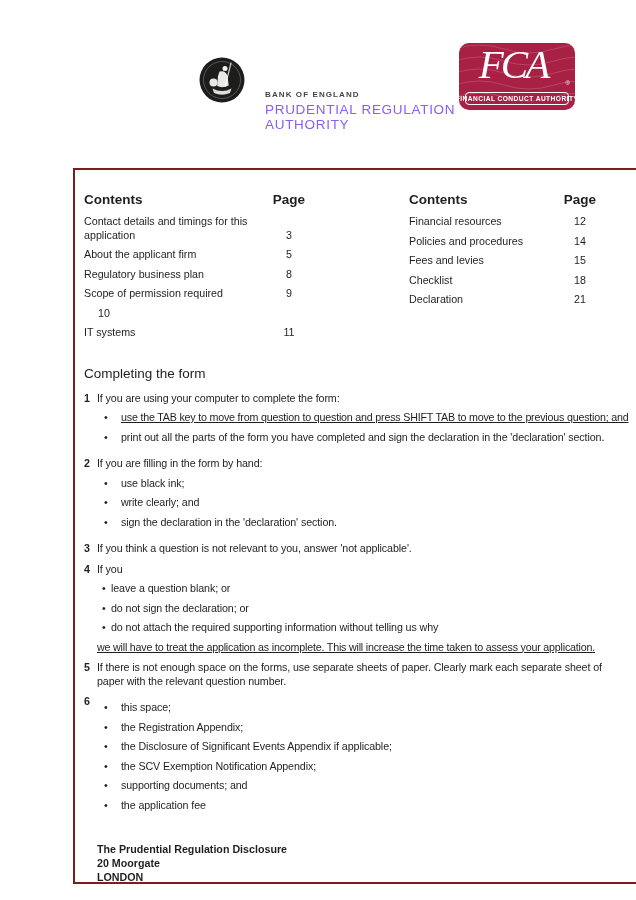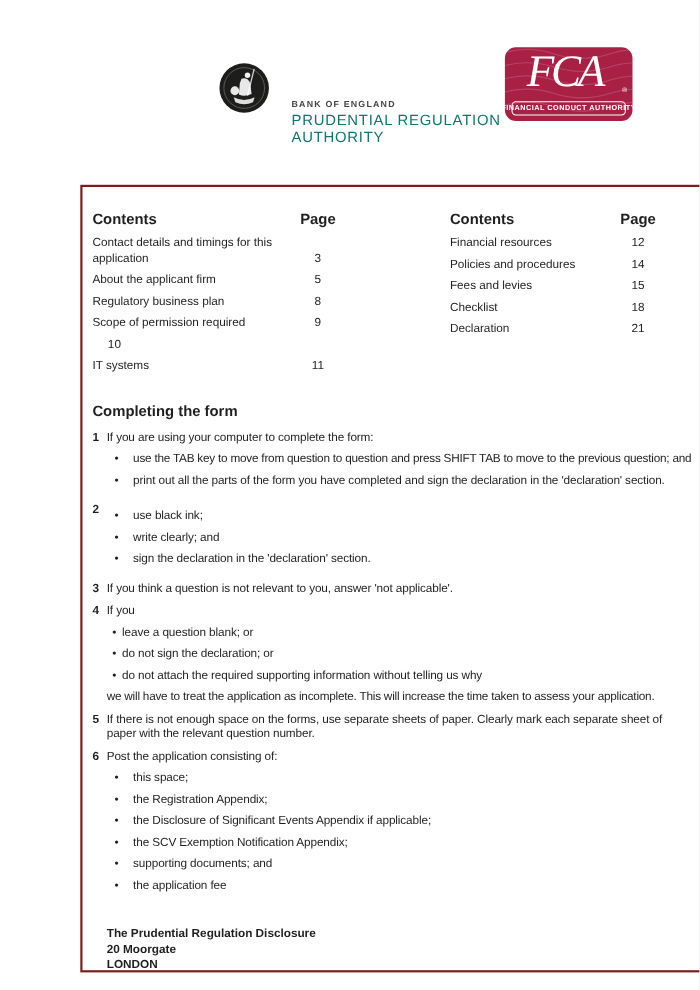--- a/index.html
+++ b/index.html
@@ -7,21 +7,21 @@
   .page {
     position:relative; width:636px; height:900px; background:#ffffff;
     margin:0 auto; font-family:"Liberation Sans", sans-serif; color:#1f1f1f;
     overflow:hidden;
   }
 
   
   .boe-emblem { position:absolute; left:199px; top:57px; width:46px; height:46px; }
   .boe-text { position:absolute; left:265px; top:58px; color:#3f3f3f;margin-top:32px; }
   .boe-line1 { font-size:8px; font-weight:bold; letter-spacing:1.1px; margin-bottom:3px; color:#444; }
-  .boe-line2, .boe-line3 { font-size:13.5px; letter-spacing:0.7px; line-height:15px; color:#0f766e; }
+  .boe-line2, .boe-line3 { font-size:13.5px; letter-spacing:0.7px; line-height:15px; color:#8b5cf6; }
 
   .fca-logo {
     position:absolute; left:459px; top:43px; width:116px; height:67px;
     background:#a92045; border-radius:10px; overflow:hidden;
   }
   .fca-waves { position:absolute; left:0; top:0; }
   .fca-acronym {
     position:absolute; left:0; top:-2px; width:108px; text-align:center;
     font-family:"Liberation Serif", serif; font-style:italic; font-weight:normal;
     font-size:41px; letter-spacing:-3px; color:#ffffff; line-height:46px;
@@ -50,29 +50,29 @@
   .toc-col-right .toc-head .toc-label { width:150px; }
   .toc-row { display:flex; align-items:flex-end; font-size:10.7px; line-height:13.5px; margin-bottom:6px;justify-content:space-between; }
   .toc-label { width:185px; }
   .toc-page { width:40px; text-align:center; }
   .toc-col-right .toc-label { width:150px; }
   .toc-col-right .toc-page { width:42px; }
   .toc-col-right .toc-row:first-of-type { margin-top:13px; }
 
   
   .section { margin-top:20px; }
-  .section-title { font-size:13.5px; font-weight:bold; margin-bottom:11px; }
+  .section-title { font-size:13.5px; font-weight:normal; margin-bottom:11px; }
   .item { display:flex; font-size:10.7px; line-height:13.5px; margin-bottom:7px; letter-spacing:-0.1px; }
   .item-num { width:13px; font-weight:bold; flex:none; }
   .item-body { flex:1; min-width:0; }
   .bullets { list-style:none; margin-top:6px; }
   .bullets li { display:flex; margin-bottom:6px; }
   .bullets .dot { flex:none; width:24px; padding-left:7px; }
   .bullets.tight .dot { width:14px; padding-left:5px; }
-  .one-line { white-space:nowrap; letter-spacing:-0.2px; }
+  .one-line { white-space:nowrap; letter-spacing:-0.2px;text-decoration:underline; }
   .tail { margin-top:6px; }
   .tail-indent { margin-left:5px; margin-top:6px; }
 
   
   .address { margin-top:24px; margin-left:13px; font-size:10.7px; font-weight:bold; line-height:14px; }
 </style>
 </head>
 <body>
 
 <div class="page">
@@ -188,20 +188,21 @@
                 <span class="dot">•</span>
                 <span>print out all the parts of the form you have completed and sign the declaration in the 'declaration' section.</span>
               </li>
           </ul>
         </div>
       </div>
 
       <div class="item">
         <span class="item-num">2</span>
         <div class="item-body">
+          <div>If you are filling in the form by hand:</div>
           <ul class="bullets">
             <li>
                 <span class="dot">•</span>
                 <span>use black ink;</span>
               </li>
             <li>
                 <span class="dot">•</span>
                 <span>write clearly; and</span>
               </li>
             <li>
@@ -244,21 +245,20 @@
       <div class="item">
         <span class="item-num">5</span>
         <div class="item-body">
           <div>If there is not enough space on the forms, use separate sheets of paper. Clearly mark each separate sheet of paper with the relevant question number.</div>
         </div>
       </div>
 
       <div class="item">
         <span class="item-num">6</span>
         <div class="item-body">
-          <div>Post the application consisting of:</div>
           <ul class="bullets">
             <li>
                 <span class="dot">•</span>
                 <span>this space;</span>
               </li>
             <li>
                 <span class="dot">•</span>
                 <span>the Registration Appendix;</span>
               </li>
             <li>

